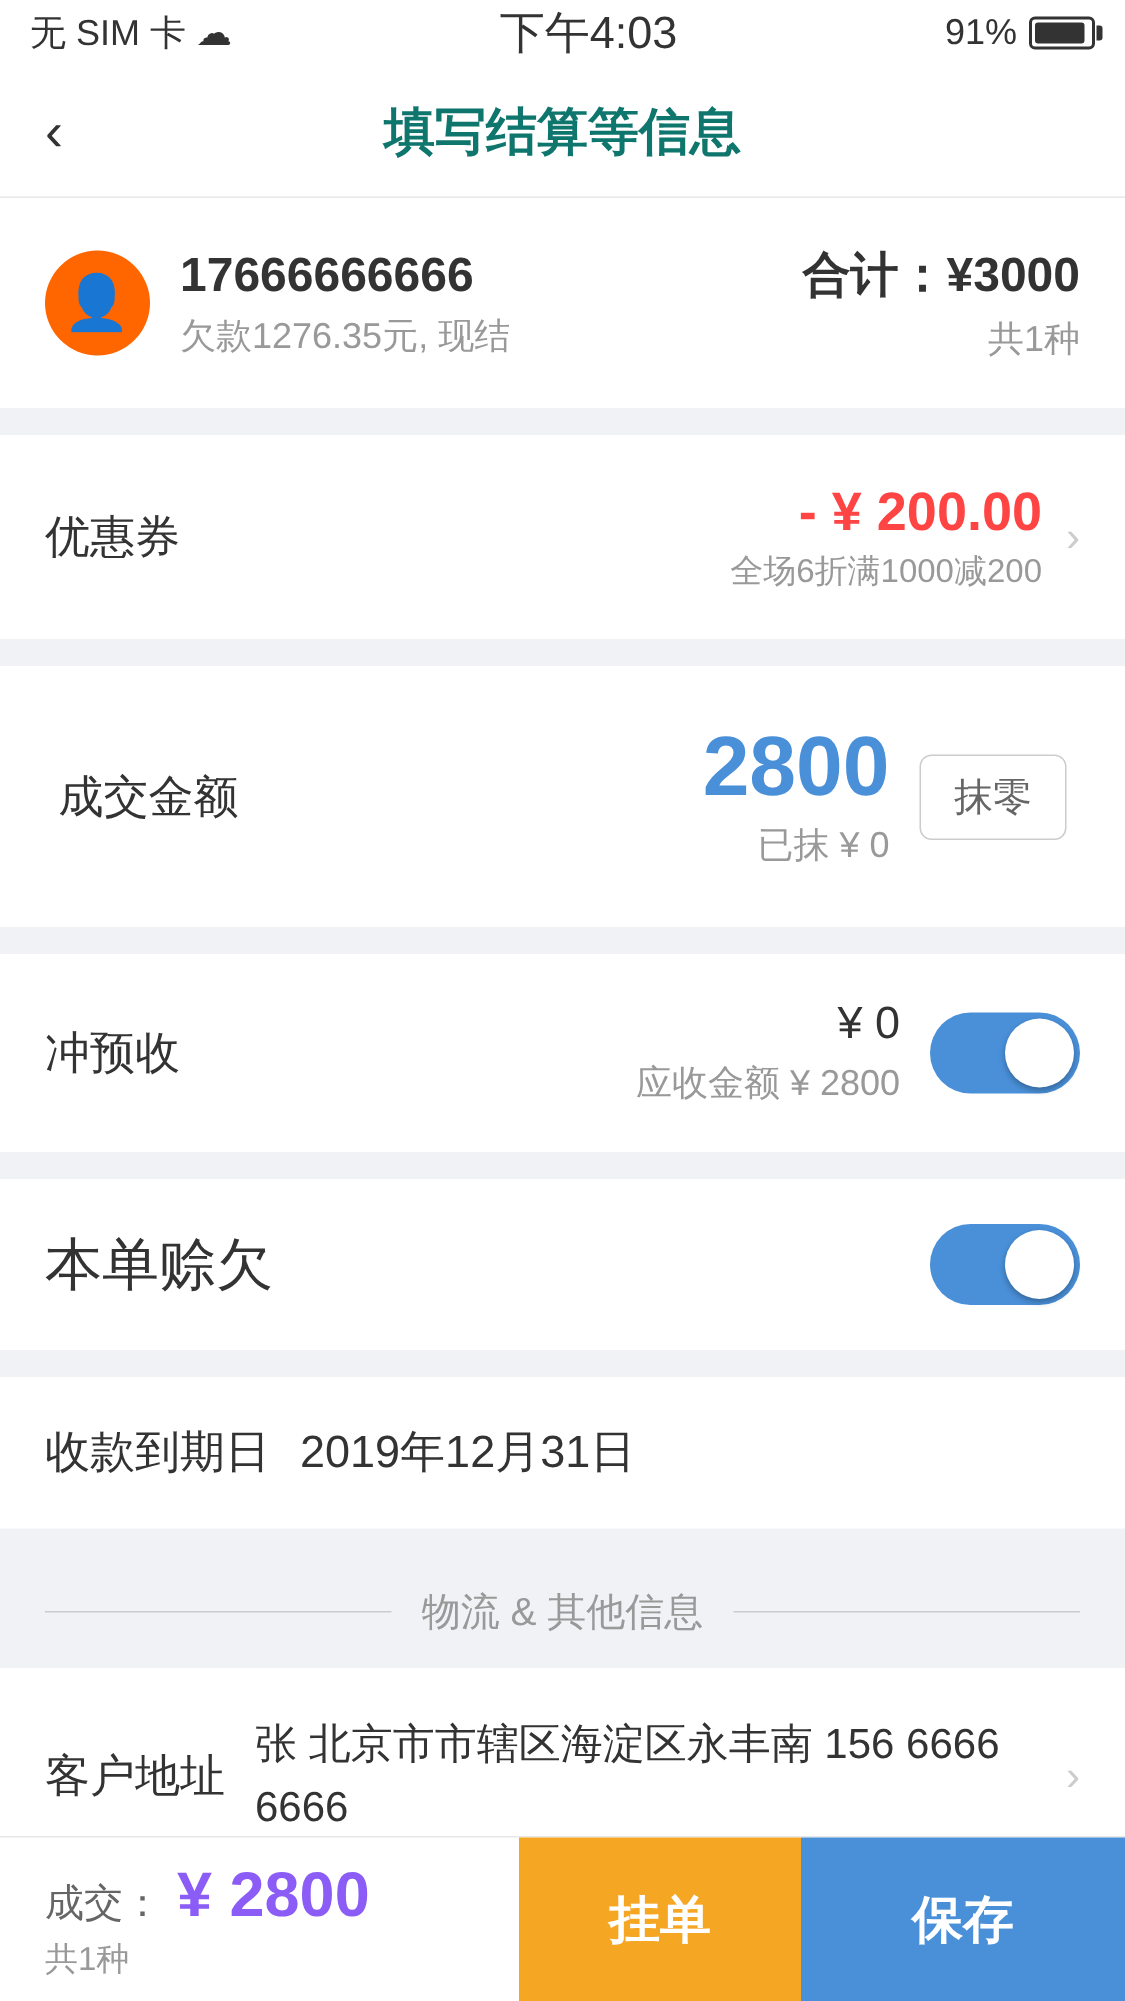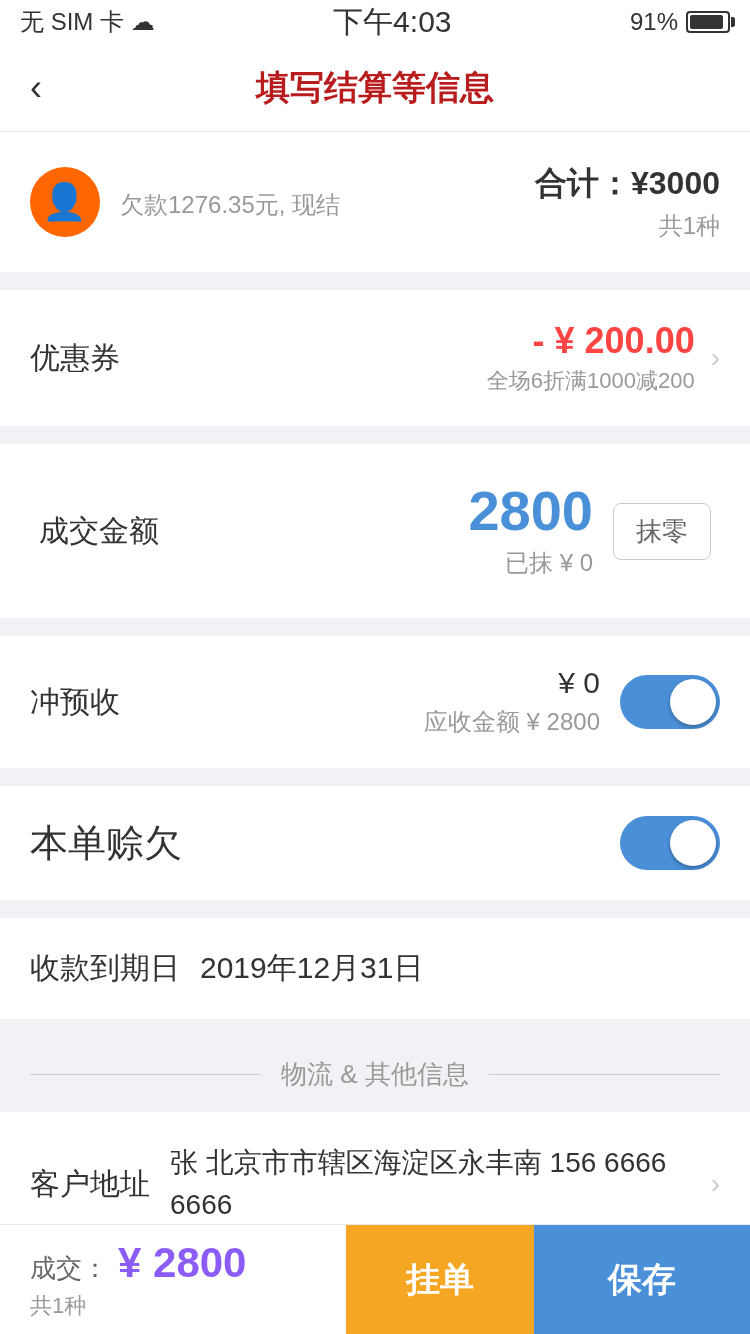--- a/index.html
+++ b/index.html
@@ -51,21 +51,21 @@
     .nav-back {
       position: absolute;
       left: 30px;
       font-size: 36px;
       color: #333;
       cursor: pointer;
     }
     .nav-title {
       font-size: 34px;
       font-weight: 600;
-      color: #b91c1c;
+      color: #0f766e;
     }
 
     
     .content {
       width: 750px;
       background: #f0f2f5;
     }
 
     
     .customer-card {
@@ -289,20 +289,21 @@
   <div class="nav-back">‹</div>
   <div class="nav-title">填写结算等信息</div>
 </div>
 
 <div class="content">
 
   <div class="customer-card">
     <div class="customer-left">
       <div class="avatar">👤</div>
       <div class="customer-info">
+        <div class="phone">17666666666</div>
         <div class="debt">欠款1276.35元, 现结</div>
       </div>
     </div>
     <div class="customer-right">
       <div class="total-amount">合计：¥3000</div>
       <div class="total-count">共1种</div>
     </div>
   </div>
 
   <div class="section">

